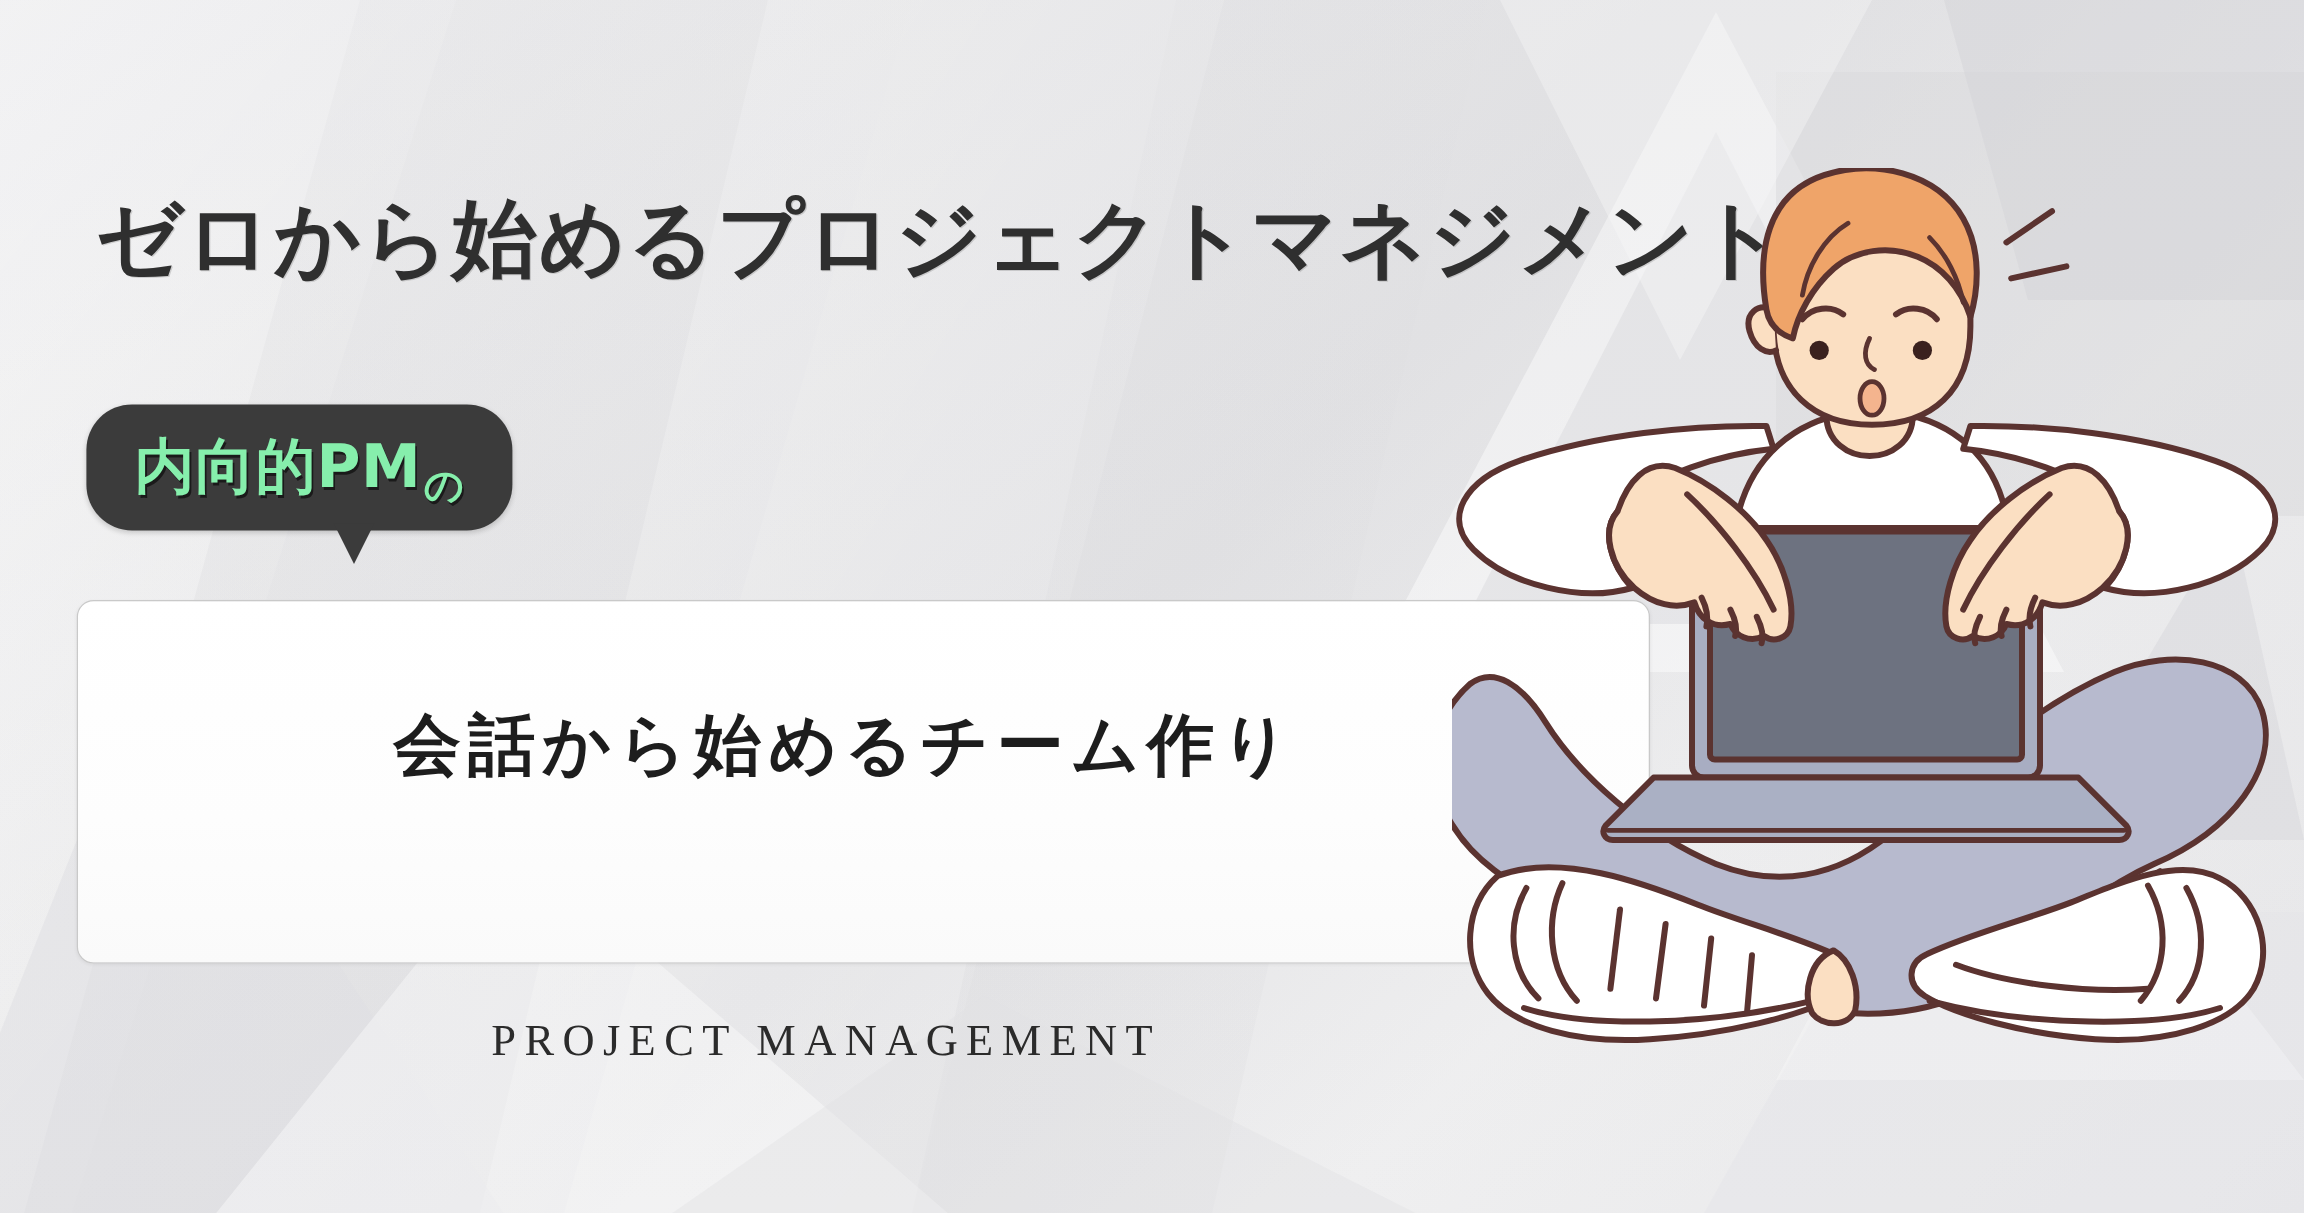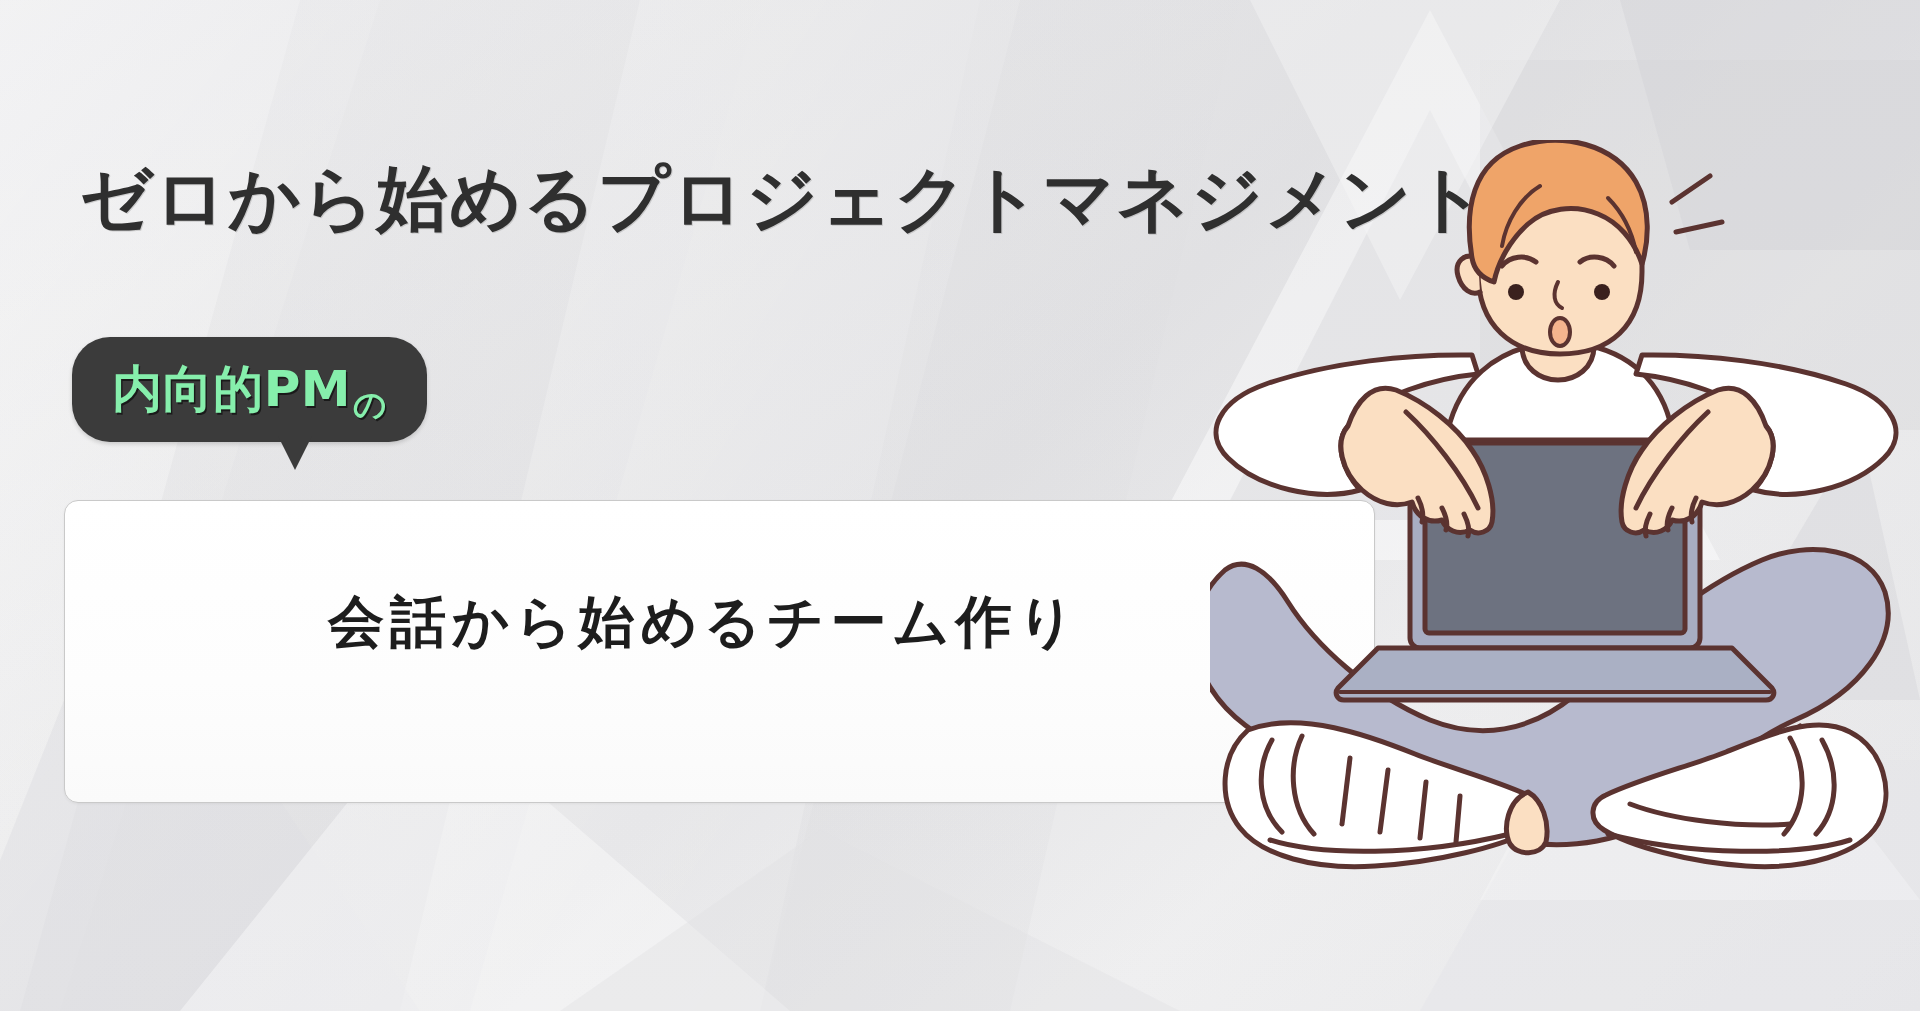--- a/index.html
+++ b/index.html
@@ -144,20 +144,21 @@
       <span class="bubble-sub">の</span>
     </div>
   </div>
   <div class="bubble-tail"></div>
 
   <div class="card"></div>
   <div class="card-inner">
     <div class="card-title">会話から始めるチーム作り</div>
   </div>
 
+  <div class="wordmark">PROJECT MANAGEMENT</div>
 
   <svg class="illus" viewBox="0 0 690 820">
     <g fill="none" stroke="#5b3330" stroke-width="5" stroke-linecap="round" stroke-linejoin="round">
 
       <g>
         <path d="M 15 430 C -30 470 -25 540 35 585 C 100 635 210 680 300 700
                  C 360 712 420 700 455 672
                  C 500 635 540 600 585 580
                  C 650 552 690 500 675 452
                  C 660 408 600 400 552 420

